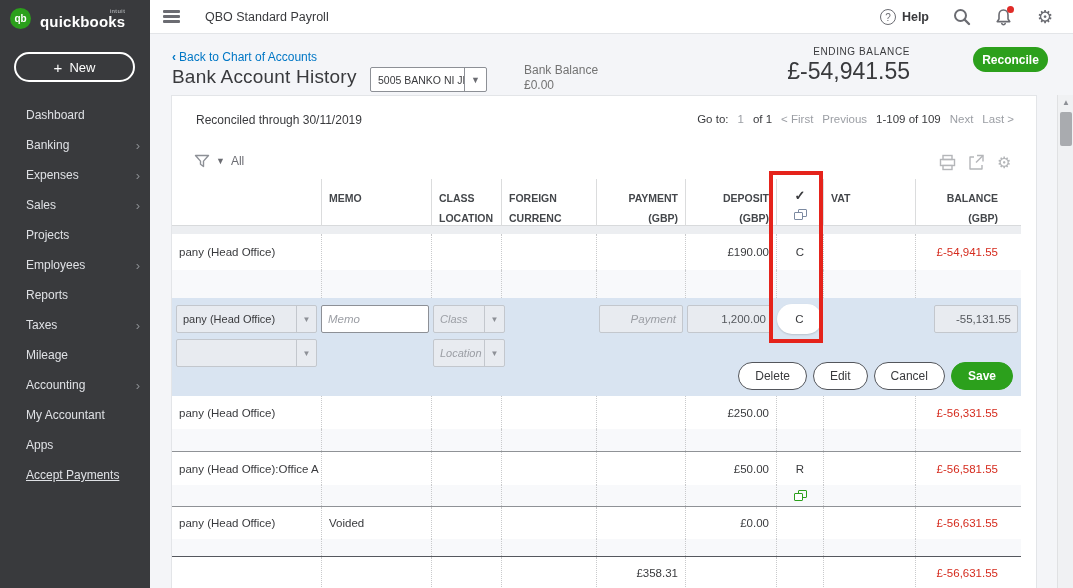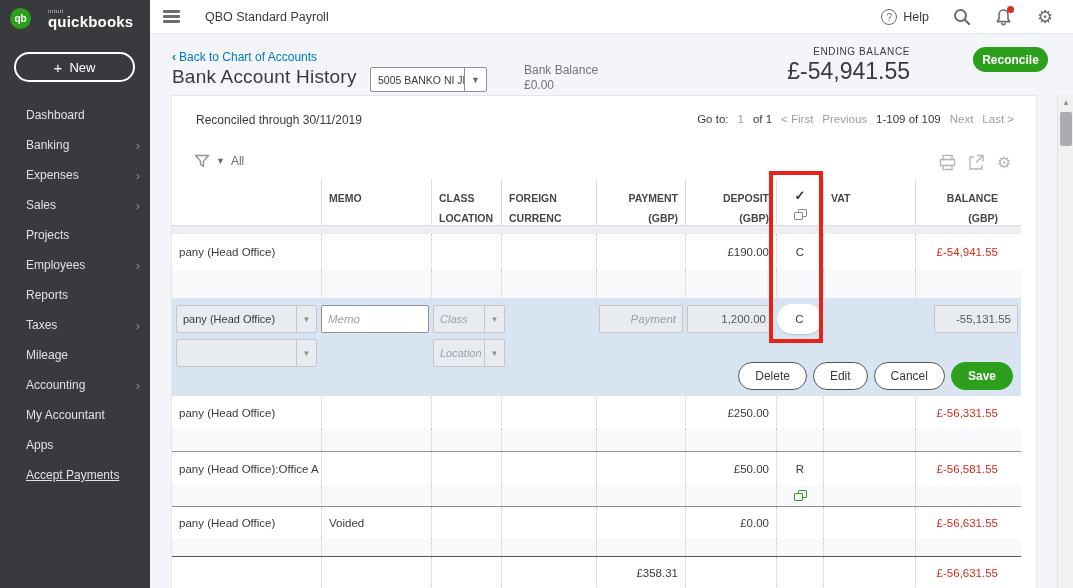--- a/index.html
+++ b/index.html
@@ -2,41 +2,41 @@
 <html><head>
 <meta charset="utf-8">
 <style>
   * { margin:0; padding:0; box-sizing:border-box; }
   html,body { width:1073px; height:588px; overflow:hidden; }
   body { font-family:"Liberation Sans", sans-serif; color:#393a3d; background:#fff; }
   .screen { position:relative; width:1073px; height:588px; background:#f4f5f8; overflow:hidden; }
 
   
   .sidebar { position:absolute; left:0; top:0; width:150px; height:588px; background:#393a3d; z-index:20; }
-  .logo-row { position:absolute; left:10px; top:8px; display:flex; align-items:center; gap:17px; }
+  .logo-row { position:absolute; left:10px; top:8px; display:flex; align-items:center; gap:9px;text-align:right; }
   .logo-circle { width:21px; height:21px; border-radius:50%; background:#2ca01c; color:#fff; font-size:10px; font-weight:bold; display:flex; align-items:center; justify-content:center; }
   .brand-col { display:flex; flex-direction:column; line-height:1; }
   .brand-prefix { color:#c9cbcf; font-size:6px; letter-spacing:.5px; }
   .brand-name { color:#fff; font-size:15px; font-weight:bold; letter-spacing:.2px; }
   .new-btn { position:absolute; left:14px; top:52px; width:121px; height:30px; border:2px solid #fff; border-radius:16px; color:#fff; font-size:13px; display:flex; align-items:center; justify-content:center; gap:7px; cursor:pointer; background:transparent; }
   .new-plus { font-size:15px; font-weight:normal; }
   .nav { position:absolute; left:0; top:100px; width:150px; }
   .nav-item { position:relative; height:30px; display:flex; align-items:center; padding-left:26px; color:#dfe1e5; font-size:12px; cursor:pointer; }
   .nav-item .chev { position:absolute; right:10px; color:#8a8c90; font-size:13px; }
   .nav-item.link { text-decoration:underline; }
 
   
   .topbar { position:absolute; left:150px; top:0; width:923px; height:34px; background:#fff; border-bottom:1px solid #e3e5e8; z-index:10; }
   .hamburger { position:absolute; left:13px; top:10px; width:17px; height:13px; cursor:pointer; }
   .hamburger span { display:block; height:2.5px; background:#6b6c72; margin-bottom:2.5px; border-radius:1px; }
   .company-name { position:absolute; left:55px; top:10px; font-size:12.5px; color:#393a3d; }
   .topbar-right { position:absolute; right:18px; top:0; height:34px; display:flex; align-items:center; gap:24px; }
   .help-wrap { display:flex; align-items:center; gap:6px; cursor:pointer; }
   .help-circle { width:16px; height:16px; border:1.5px solid #6b6c72; border-radius:50%; color:#6b6c72; font-size:10px; display:flex; align-items:center; justify-content:center; }
-  .help-text { font-size:12.5px; color:#393a3d; }
+  .help-text { font-size:12.5px; color:#393a3d;font-weight:bold; }
   .tb-icon { width:18px; height:18px; cursor:pointer; position:relative; color:#6b6c72; }
   .bell-dot { position:absolute; right:-1px; top:-2px; width:7px; height:7px; border-radius:50%; background:#e02b27; }
   .gear-glyph { font-size:18px; color:#6b6c72; line-height:18px; }
 
   
   .header-band { position:absolute; left:150px; top:34px; width:923px; height:61px; background:#f4f5f8; }
   .back-link { position:absolute; left:22px; top:16px; font-size:12px; color:#0077c5; cursor:pointer; }
   .back-link .bchev { font-weight:bold; margin-right:3px; }
   .page-title { position:absolute; left:22px; top:32px; font-size:19px; color:#393a3d; letter-spacing:.2px; }
   .acct-select { position:absolute; left:220px; top:33px; width:117px; height:25px; background:#fff; border:1px solid #8d9096; border-radius:2px; display:flex; cursor:pointer; }

